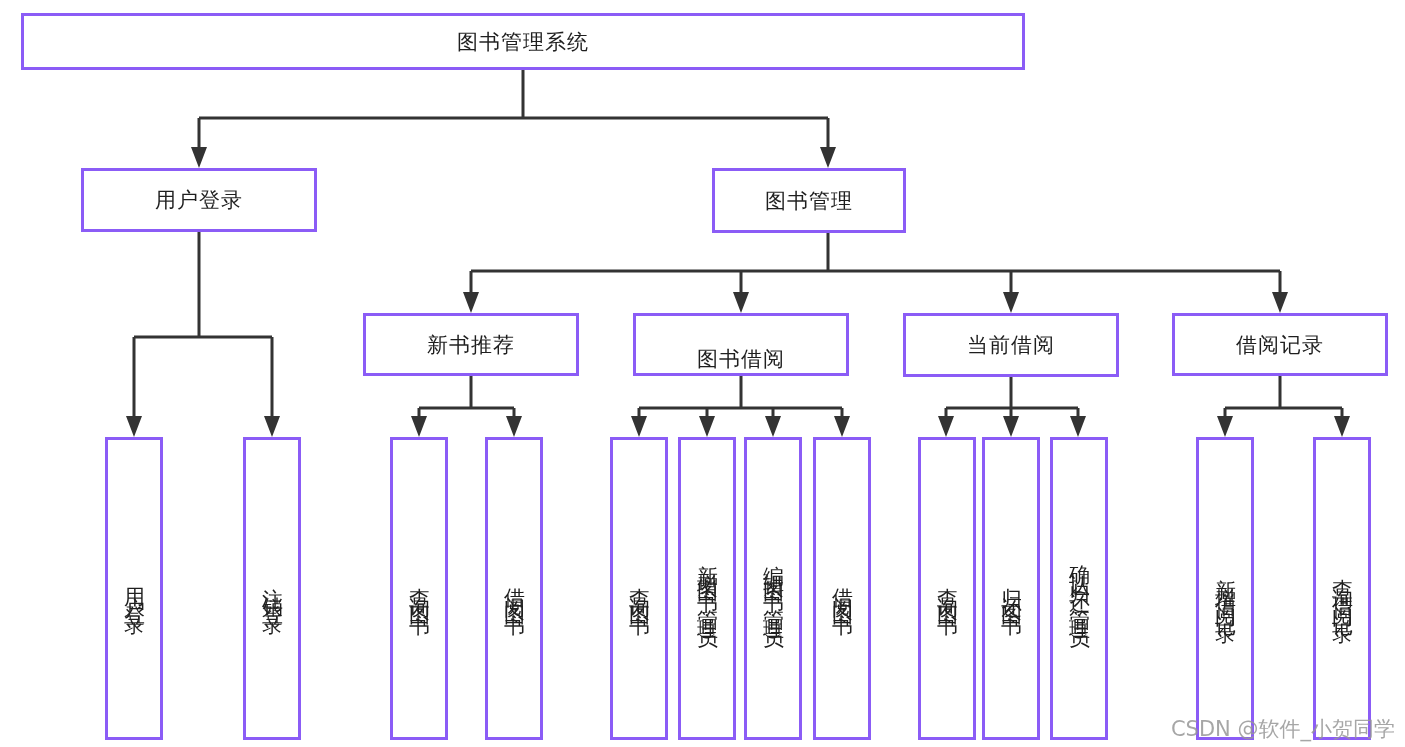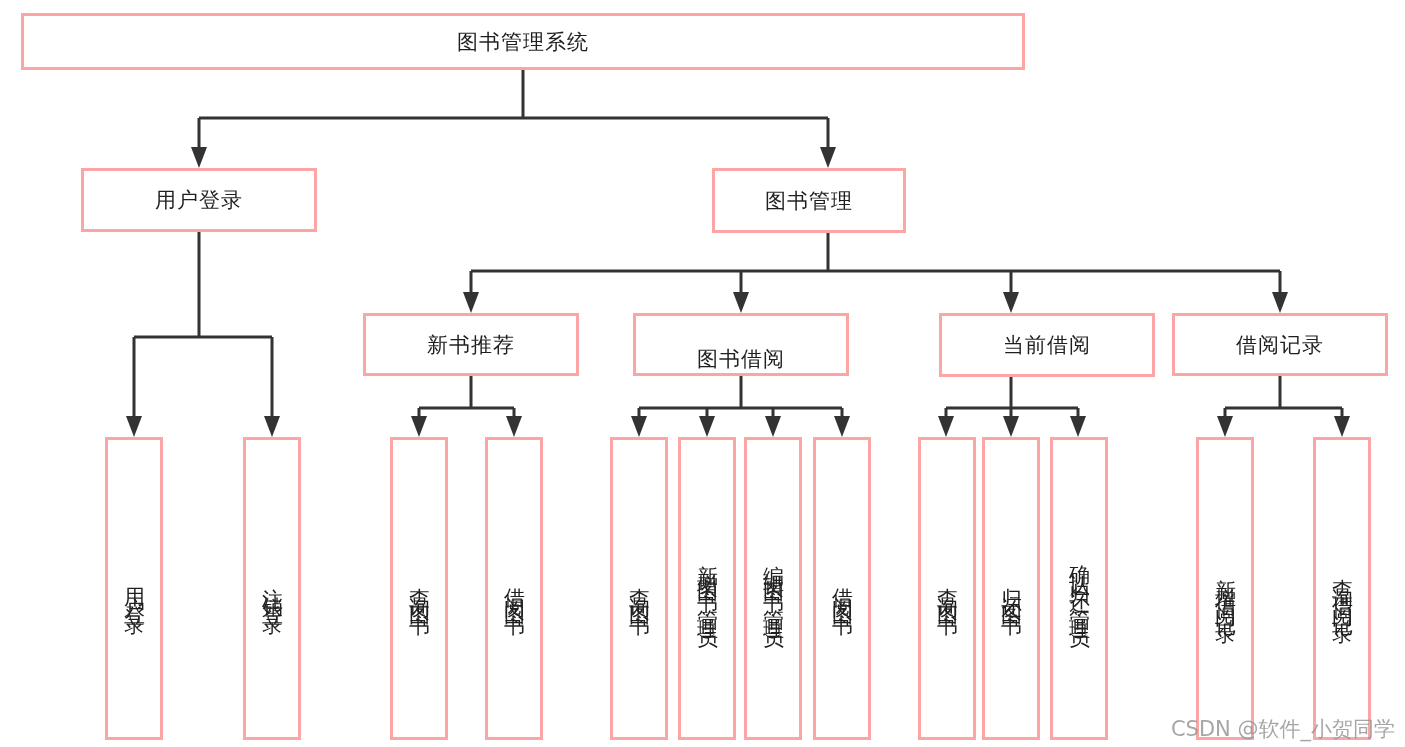--- a/index.html
+++ b/index.html
@@ -18,21 +18,21 @@
   #connectors {
     position: absolute;
     left: 0;
     top: 0;
     z-index: 1;
   }
   .node {
     position: absolute;
     box-sizing: border-box;
     background: #ffffff;
-    border: 3px solid #fca5a5;
+    border: 3px solid #8b5cf6;
     display: flex;
     align-items: center;
     justify-content: center;
     z-index: 2;
     color: #1f1f1f;
   }
   .node .h-label {
     font-size: 21px;
     letter-spacing: 1px;
     white-space: nowrap;
@@ -126,21 +126,21 @@
   <div class="node" style="left:712px; top:168px; width:194px; height:65px;">
     <span class="h-label">图书管理</span>
   </div>
 
   <div class="node" style="left:363px; top:313px; width:216px; height:63px;">
     <span class="h-label">新书推荐</span>
   </div>
   <div class="node" style="left:633px; top:313px; width:216px; height:63px;align-items:flex-end;">
     <span class="h-label">图书借阅</span>
   </div>
-  <div class="node" style="left:903px; top:313px; width:216px; height:64px;margin-left:36px;">
+  <div class="node" style="left:903px; top:313px; width:216px; height:64px;">
     <span class="h-label">当前借阅</span>
   </div>
   <div class="node" style="left:1172px; top:313px; width:216px; height:63px;">
     <span class="h-label">借阅记录</span>
   </div>
 
   <div class="node" style="left:105px; top:437px; width:58px; height:303px;">
     <span class="v-label">用户登录</span>
   </div>
   <div class="node" style="left:243px; top:437px; width:58px; height:303px;">

